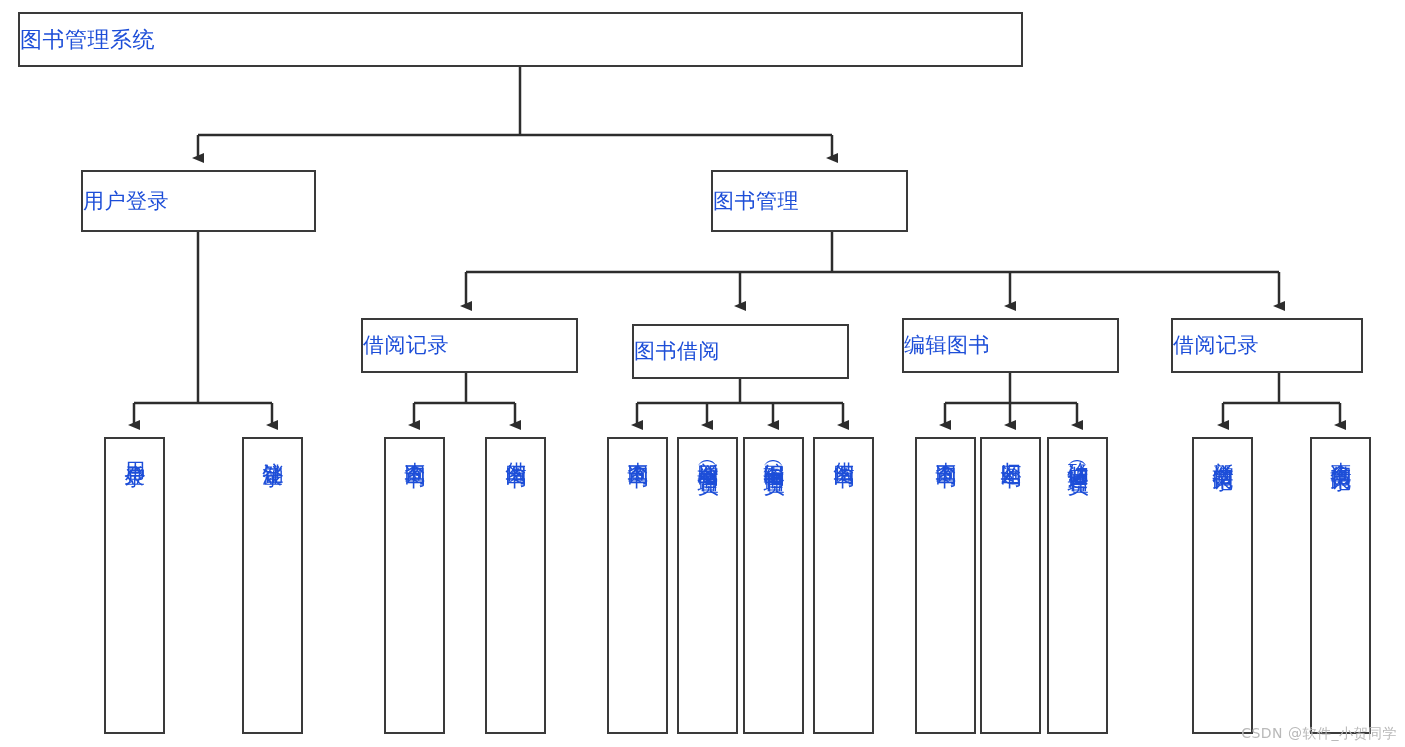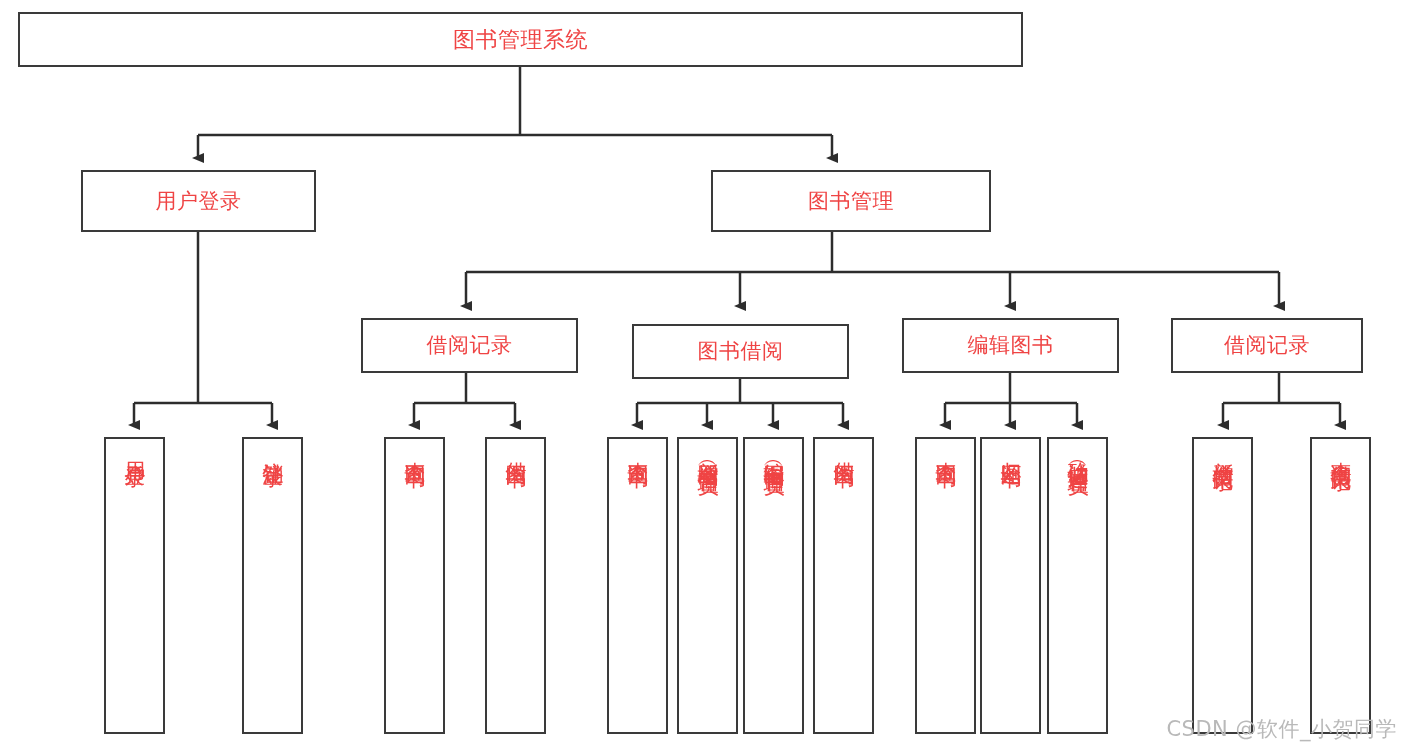--- a/index.html
+++ b/index.html
@@ -26,22 +26,22 @@
     height: 747px;
     pointer-events: none;
   }
   .node {
     position: absolute;
     box-sizing: border-box;
     background: #ffffff;
     border: 2px solid #3a3a3a;
     display: flex;
     align-items: center;
-    justify-content: center;
-    color: #ef4444;
+    justify-content: flex-start;
+    color: #1d4ed8;
     z-index: 2;
   }
   .node-label {
     display: block;
     text-align: center;
     line-height: 1.18;
     letter-spacing: 0.5px;
   }
   .node.horizontal .node-label {
     font-size: 21px;
@@ -58,21 +58,21 @@
     letter-spacing: 2px;
     line-height: 1;
     white-space: nowrap;
     margin: 0 auto;
   }
   .node.root .node-label { font-size: 22px; }
   .watermark {
     position: absolute;
     right: 8px;
     bottom: 4px;
-    font-size: 21px;
+    font-size: 14px;
     color: #b9b9b9;
     white-space: nowrap;
     z-index: 5;
     letter-spacing: 0.5px;
   }
 </style>
 </head>
 <body>
 
 <div id="diagram-root">
@@ -127,21 +127,21 @@
     </g>
   </svg>
 
   <div class="node horizontal root" style="left:18px; top:12px; width:1005px; height:55px;">
     <span class="node-label">图书管理系统</span>
   </div>
 
   <div class="node horizontal" style="left:81px; top:170px; width:235px; height:62px;">
     <span class="node-label">用户登录</span>
   </div>
-  <div class="node horizontal" style="left:711px; top:170px; width:280px; height:62px;">
+  <div class="node horizontal" style="left:711px; top:170px; width:197px; height:62px;">
     <span class="node-label">图书管理</span>
   </div>
 
   <div class="node horizontal" style="left:361px; top:318px; width:217px; height:55px;">
     <span class="node-label">借阅记录</span>
   </div>
   <div class="node horizontal" style="left:632px; top:318px; width:217px; height:55px;margin-top:6px;">
     <span class="node-label">图书借阅</span>
   </div>
   <div class="node horizontal" style="left:902px; top:318px; width:217px; height:55px;">

